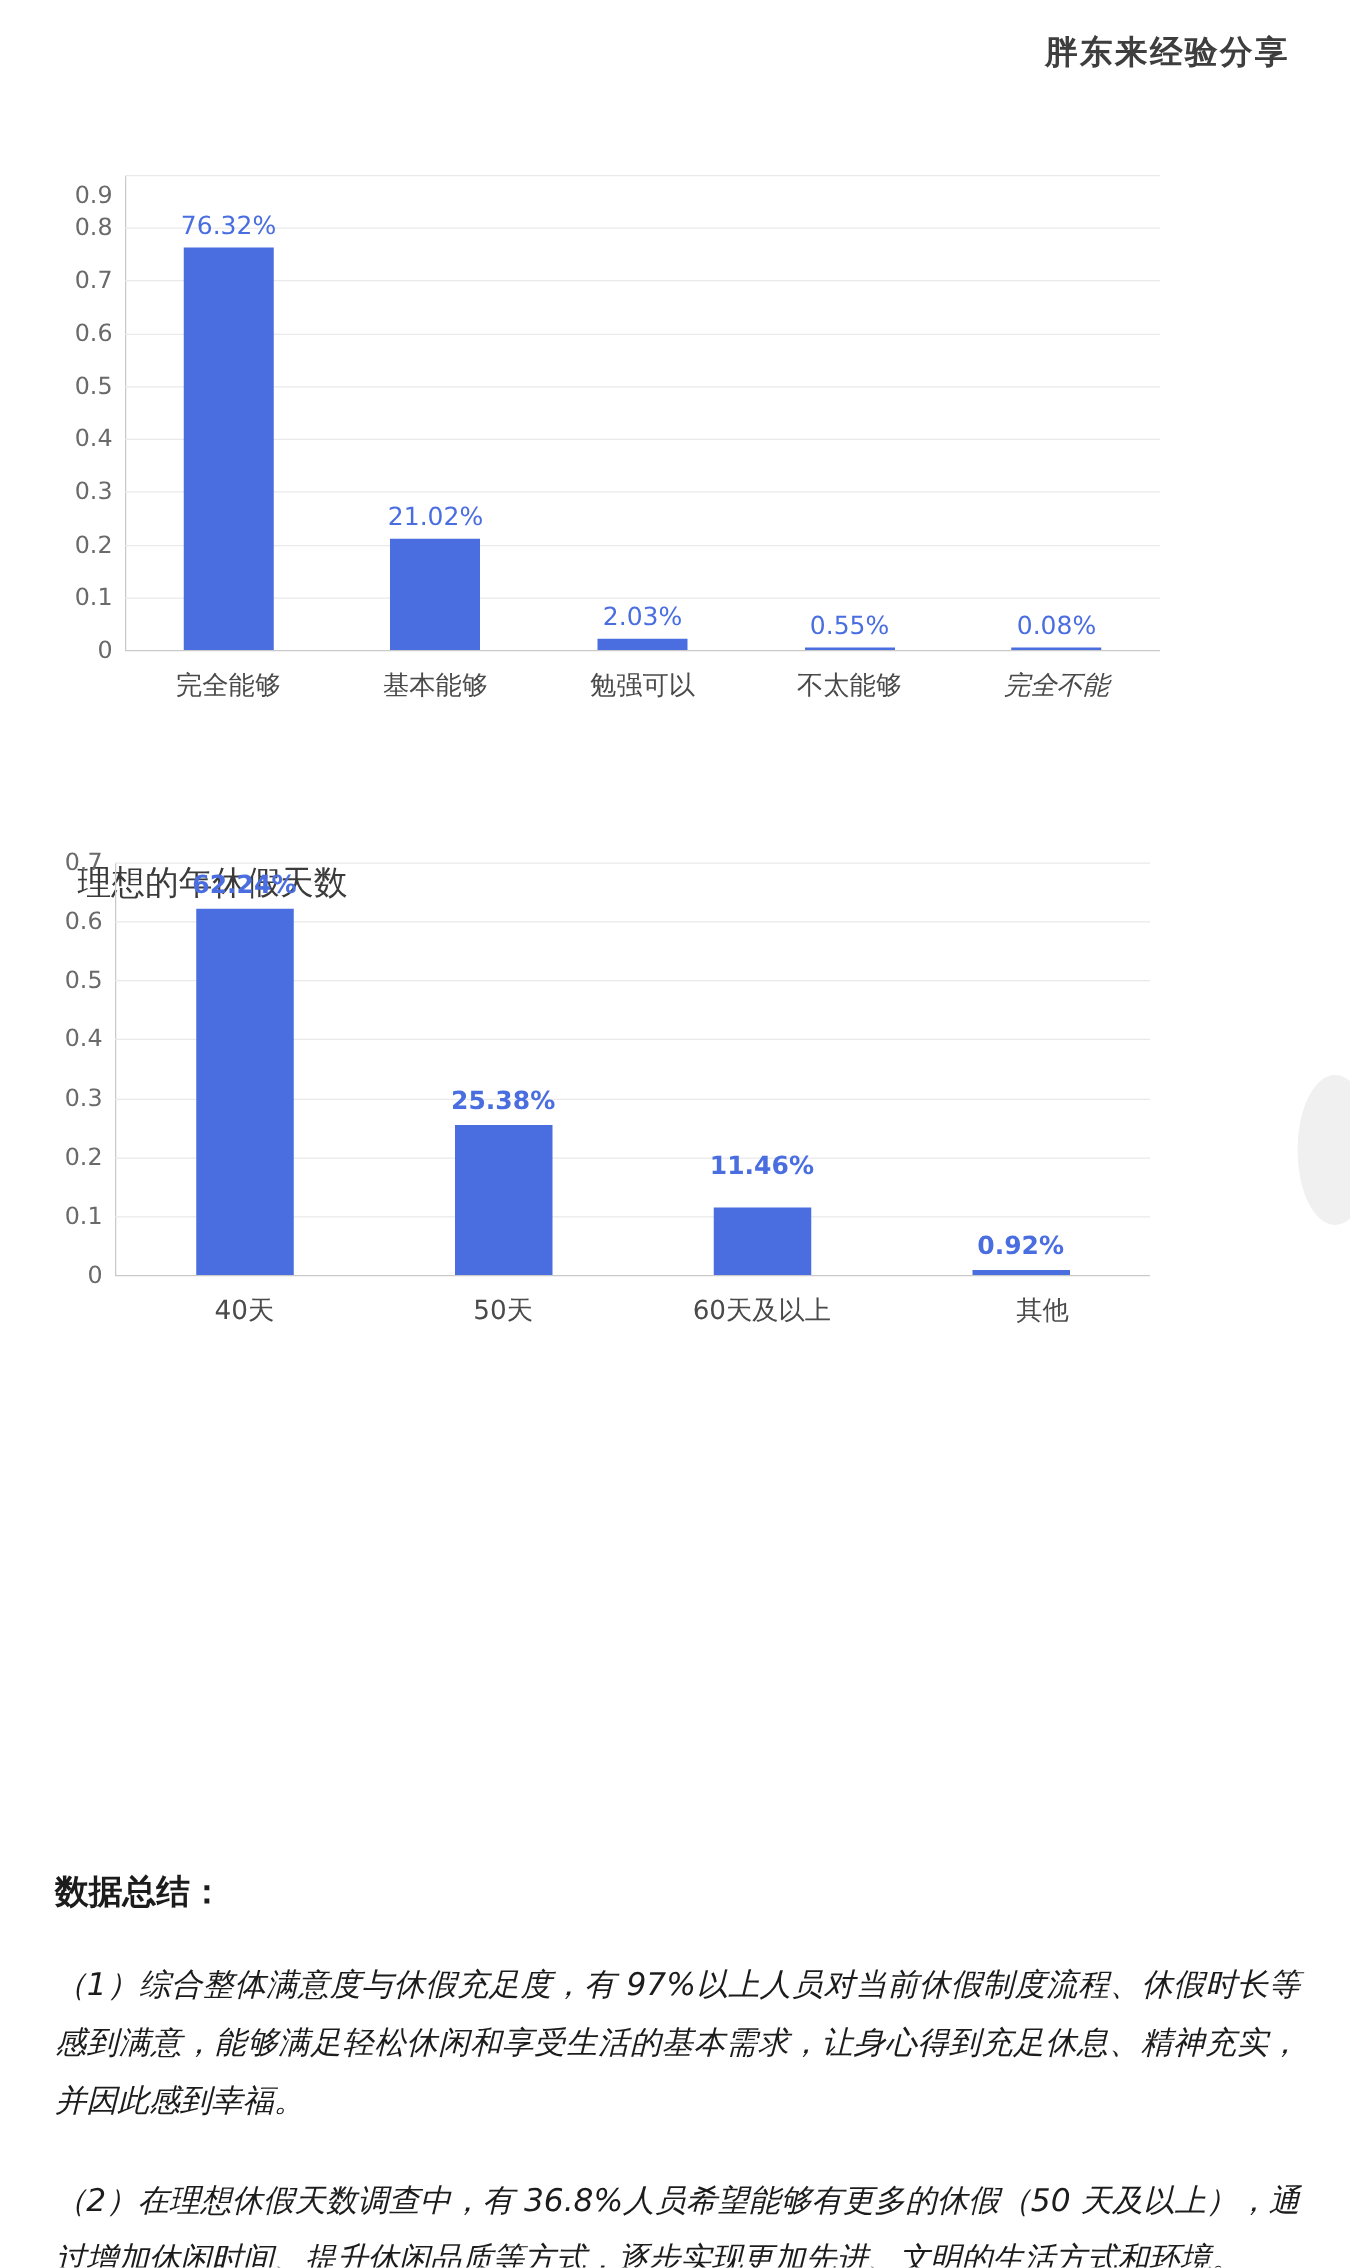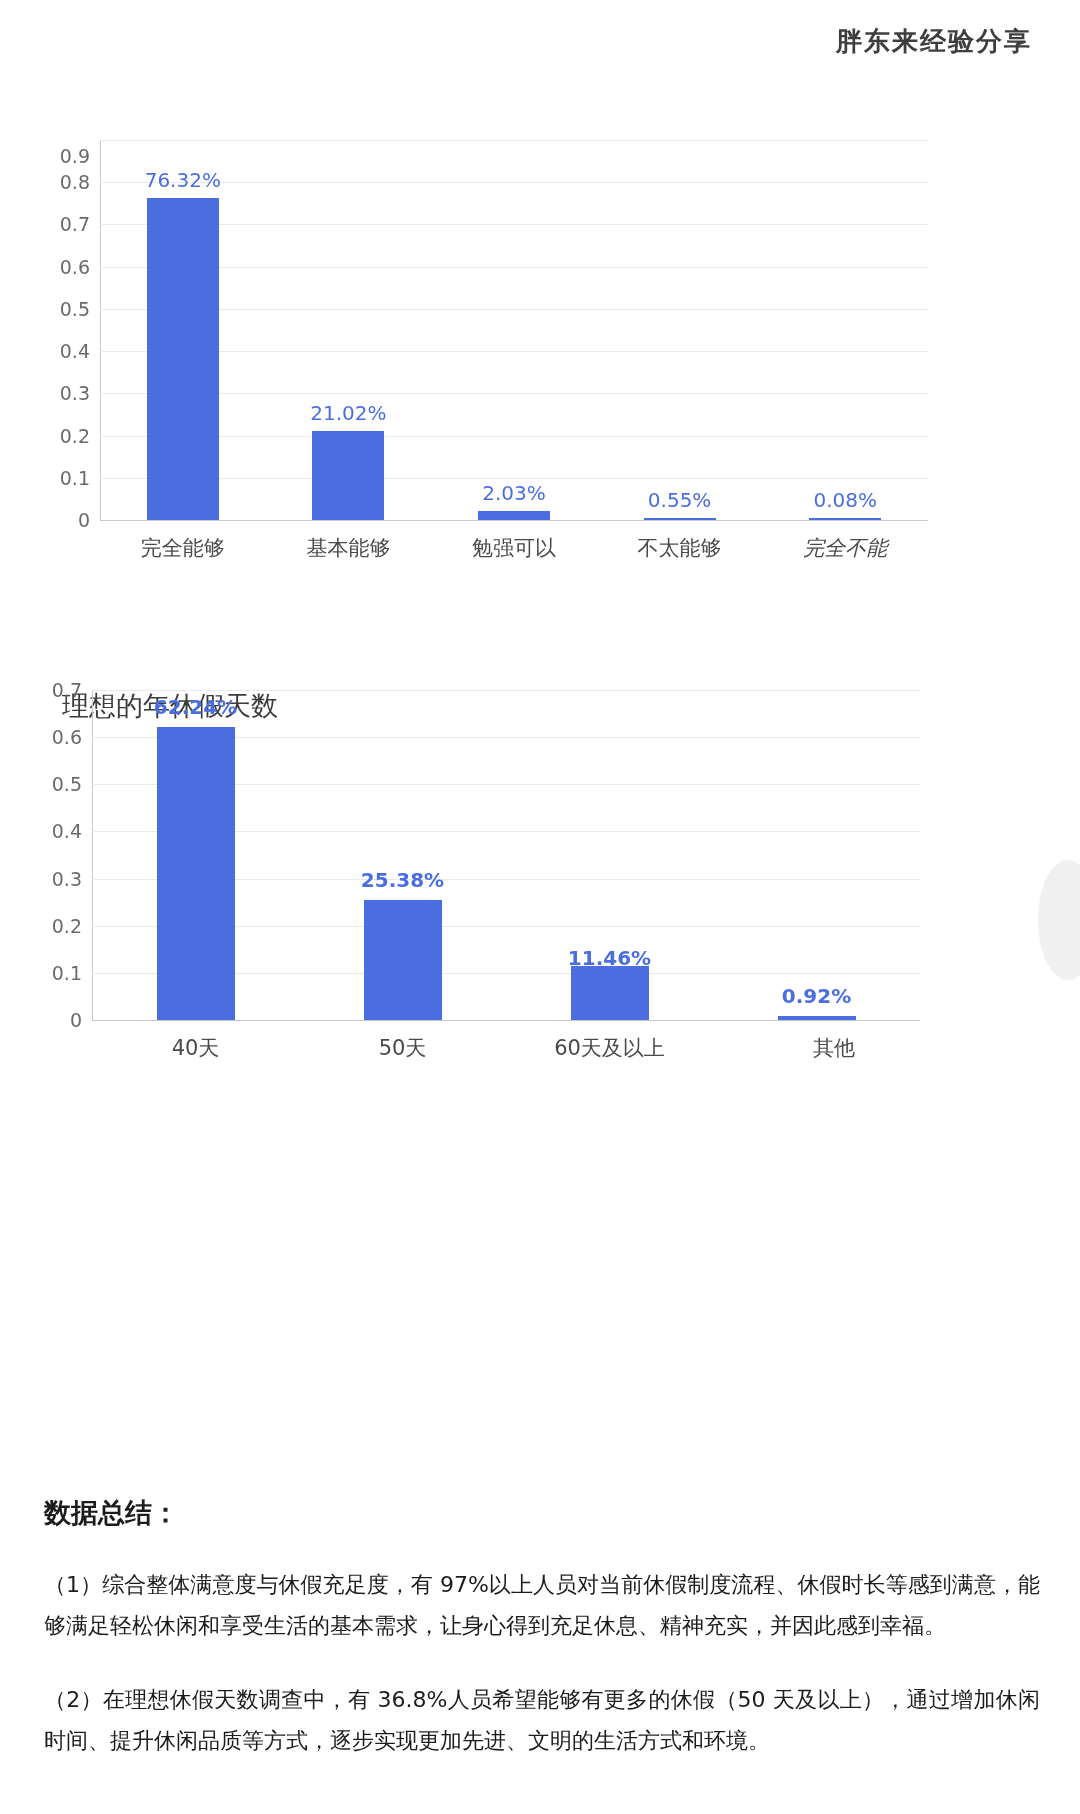--- a/index.html
+++ b/index.html
@@ -120,25 +120,26 @@
   }
   .summary h3 {
     margin: 0 0 34px 0;
     font-size: 27px;
     font-weight: bold;
     color: #1c1c1c;
     font-family: "DejaVu Sans", sans-serif;
   }
   .summary p {
     margin: 0 0 34px 0;
-    font-size: 22px;
+    font-size: 25px;
     line-height: 1.85;
     color: #1c1c1c;
     text-align: justify;
     font-family: "DejaVu Sans", sans-serif;
+    font-style: italic;
   }
 
   .ghost {
     position: absolute;
     right: -18px;
     top: 860px;
     width: 60px;
     height: 120px;
     border-radius: 50%;
     background: #e4e4e6;
@@ -215,21 +216,21 @@
         <div class="ytick" style="top: 47.1429px;">0.6</div>
         <div class="gridline" style="top: 0px;"></div>
         <div class="ytick" style="top: 0px;">0.7</div>
         <div class="bar" style="left: 64.5px; width: 78px; height: 293.417px; background: rgb(74, 110, 224);"></div>
         <div class="bar-value bold" style="left: 103.5px; top: 4.58286px; color: rgb(74, 110, 224);">62.24%</div>
         <div class="cat-label" style="left: 103.5px; top: 344px;">40天</div>
         <div class="bar" style="left: 271.5px; width: 78px; height: 119.649px; background: rgb(74, 110, 224);"></div>
         <div class="bar-value bold" style="left: 310.5px; top: 178.351px; color: rgb(74, 110, 224);">25.38%</div>
         <div class="cat-label" style="left: 310.5px; top: 344px;">50天</div>
         <div class="bar" style="left: 478.5px; width: 78px; height: 54.0257px; background: rgb(74, 110, 224);"></div>
-        <div class="bar-value bold" style="left: 517.5px; top: 256px; color: rgb(74, 110, 224);">11.46%</div>
+        <div class="bar-value bold" style="left: 517.5px; top: 230px; color: rgb(74, 110, 224);">11.46%</div>
         <div class="cat-label" style="left: 517.5px; top: 344px;">60天及以上</div>
         <div class="bar" style="left: 685.5px; width: 78px; height: 4.33714px; background: rgb(74, 110, 224);"></div>
         <div class="bar-value bold" style="left: 724.5px; top: 293.663px; color: rgb(74, 110, 224);">0.92%</div>
         <div class="cat-label" style="left: 742px; top: 344px;">其他</div>
       </div>
   </div>
 
   <div class="ghost"></div>
 
   <div class="summary">

